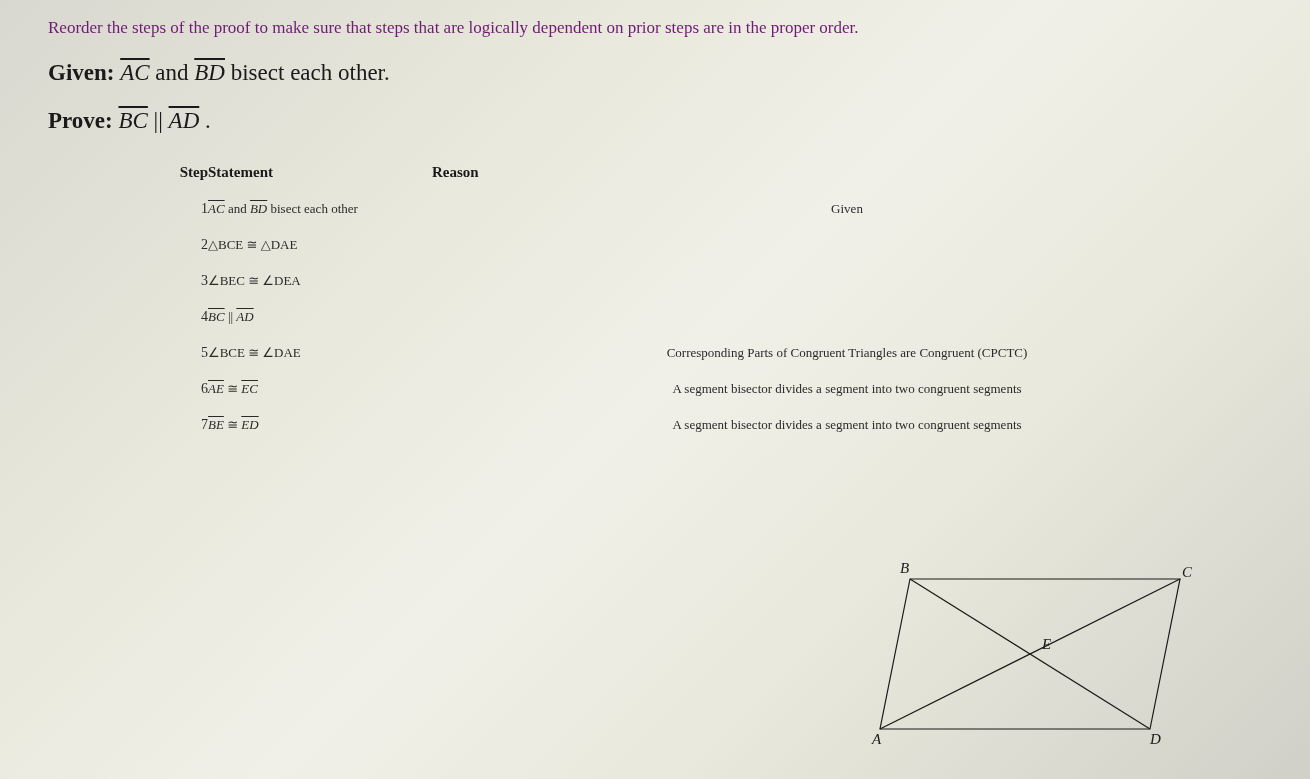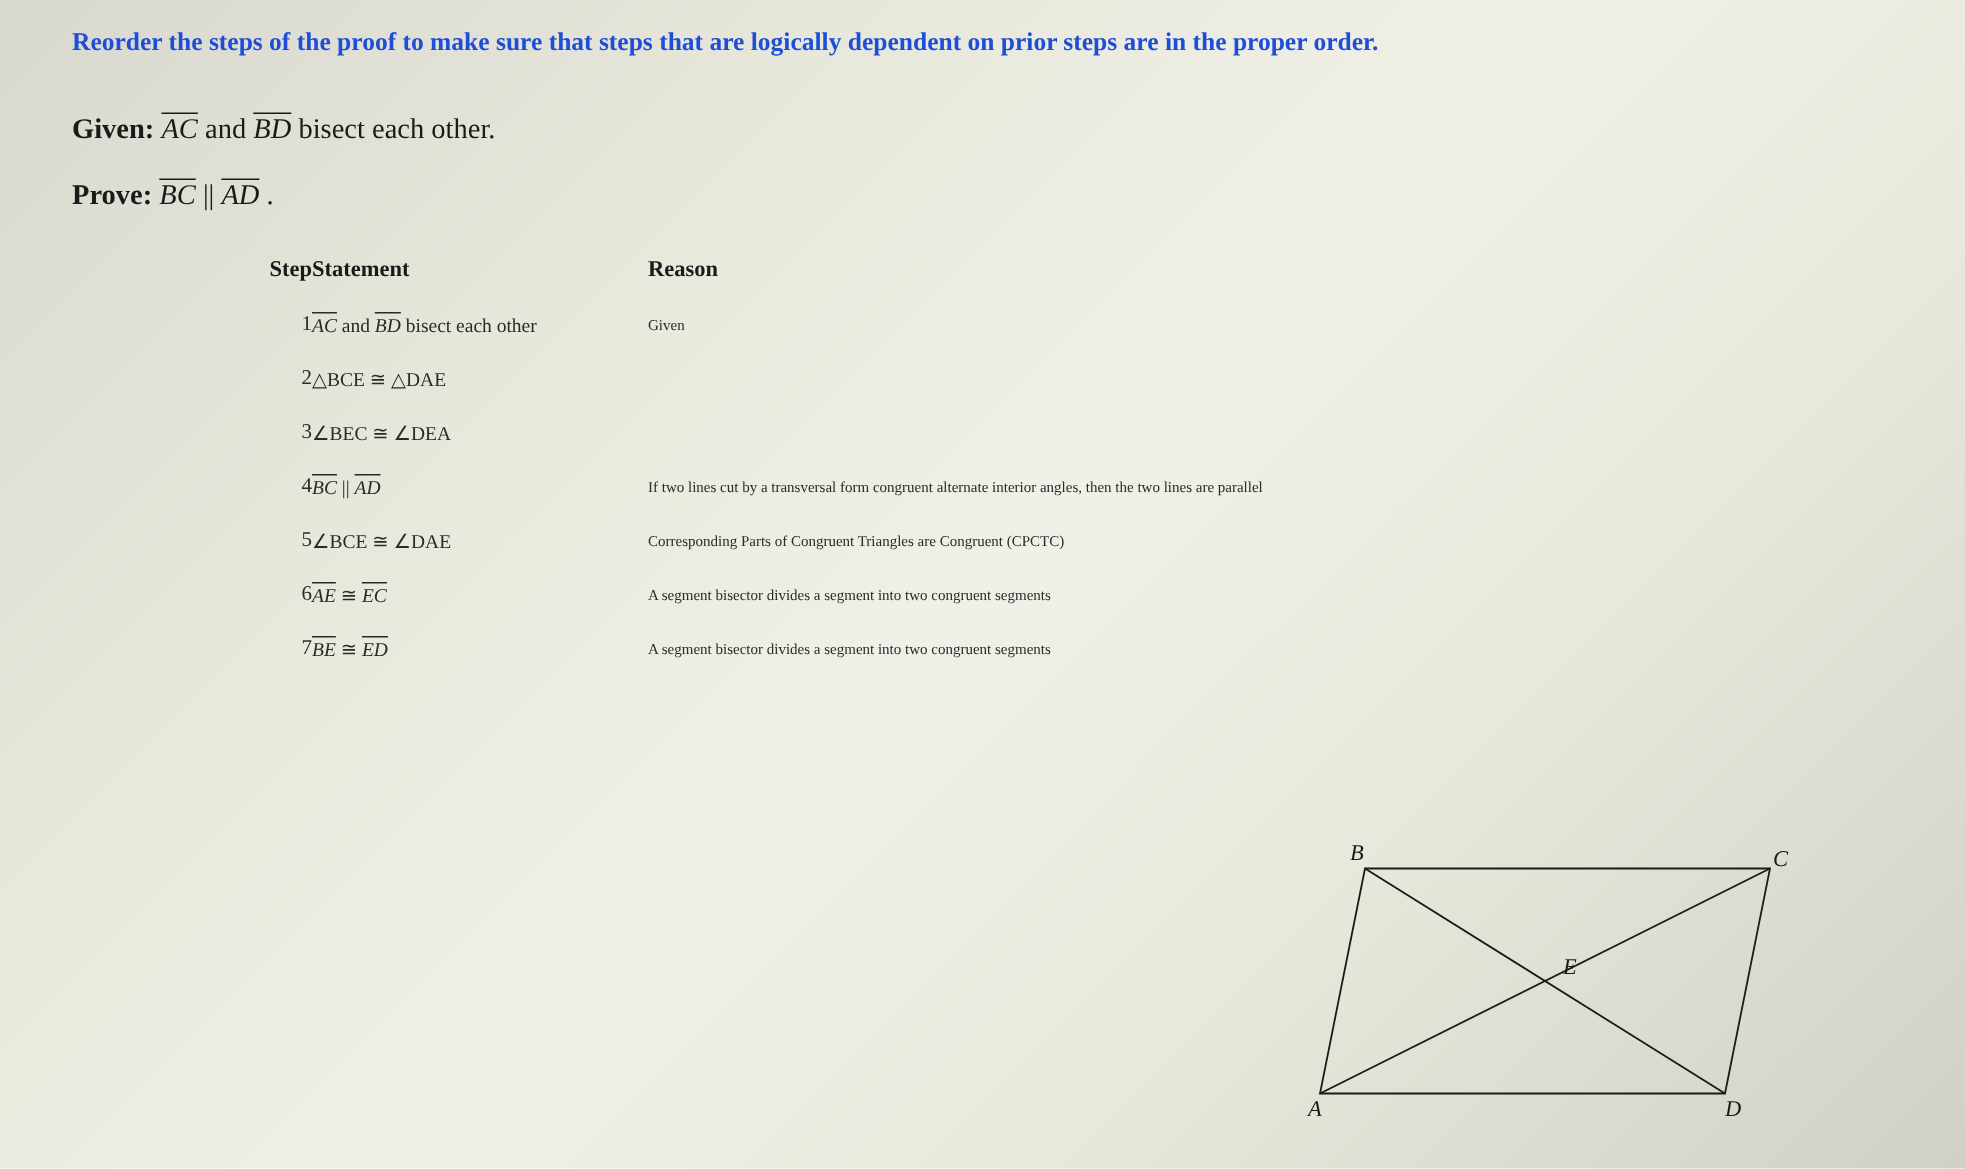--- a/index.html
+++ b/index.html
@@ -10,26 +10,26 @@
     height: 779px;
     position: relative;
     color: #2a2a2a;
     overflow: hidden;
   }
   .page {
     padding: 18px 48px;
   }
   .instructions {
     font-size: 17px;
-    font-weight: bold;
-    color: #1d4ed8;
-    margin-bottom: 38px;
+    font-weight: normal;
+    color: #701a75;
+    margin-bottom: 22px;
   }
   .given-prove {
-    font-size: 19px;
+    font-size: 23px;
     color: #1a1a1a;
     margin-bottom: 22px;
   }
   .overline {
     text-decoration: overline;
     font-style: italic;
   }
   .proof-table {
     margin: 30px 0 0 60px;
   }
@@ -45,21 +45,21 @@
   .col-reason { flex: 1; text-align: left; padding-left: 4px; }
   .proof-row {
     display: flex;
     font-size: 13px;
     color: #2a2a2a;
     padding: 10px 0;
     align-items: center;
   }
   .proof-row .col-step { font-size: 14px; }
   .proof-row .col-statement { font-family: Georgia, serif; }
-  .proof-row .col-reason { font-size: 10px; }
+  .proof-row .col-reason { font-size: 13px; text-align: center; }
   .math-it { }
   .figure {
     position: absolute;
     right: 100px;
     bottom: 30px;
   }
   .figure svg { display: block; }
   .vlabel {
     font-family: Georgia, serif;
     font-style: italic;
@@ -108,21 +108,20 @@
           <div class="col-step">2</div>
           <div class="col-statement">△<span class="math-it">BCE</span> ≅ △<span class="math-it">DAE</span></div>
         </div>
         <div class="proof-row">
           <div class="col-step">3</div>
           <div class="col-statement">∠<span class="math-it">BEC</span> ≅ ∠<span class="math-it">DEA</span></div>
         </div>
         <div class="proof-row">
           <div class="col-step">4</div>
           <div class="col-statement"><span class="overline">BC</span> || <span class="overline">AD</span></div>
-          <div class="col-reason">If two lines cut by a transversal form congruent alternate interior angles, then the two lines are parallel</div>
         </div>
         <div class="proof-row">
           <div class="col-step">5</div>
           <div class="col-statement">∠<span class="math-it">BCE</span> ≅ ∠<span class="math-it">DAE</span></div>
           <div class="col-reason">Corresponding Parts of Congruent Triangles are Congruent (CPCTC)</div>
         </div>
         <div class="proof-row">
           <div class="col-step">6</div>
           <div class="col-statement"><span class="overline">AE</span> ≅ <span class="overline">EC</span></div>
           <div class="col-reason">A segment bisector divides a segment into two congruent segments</div>

